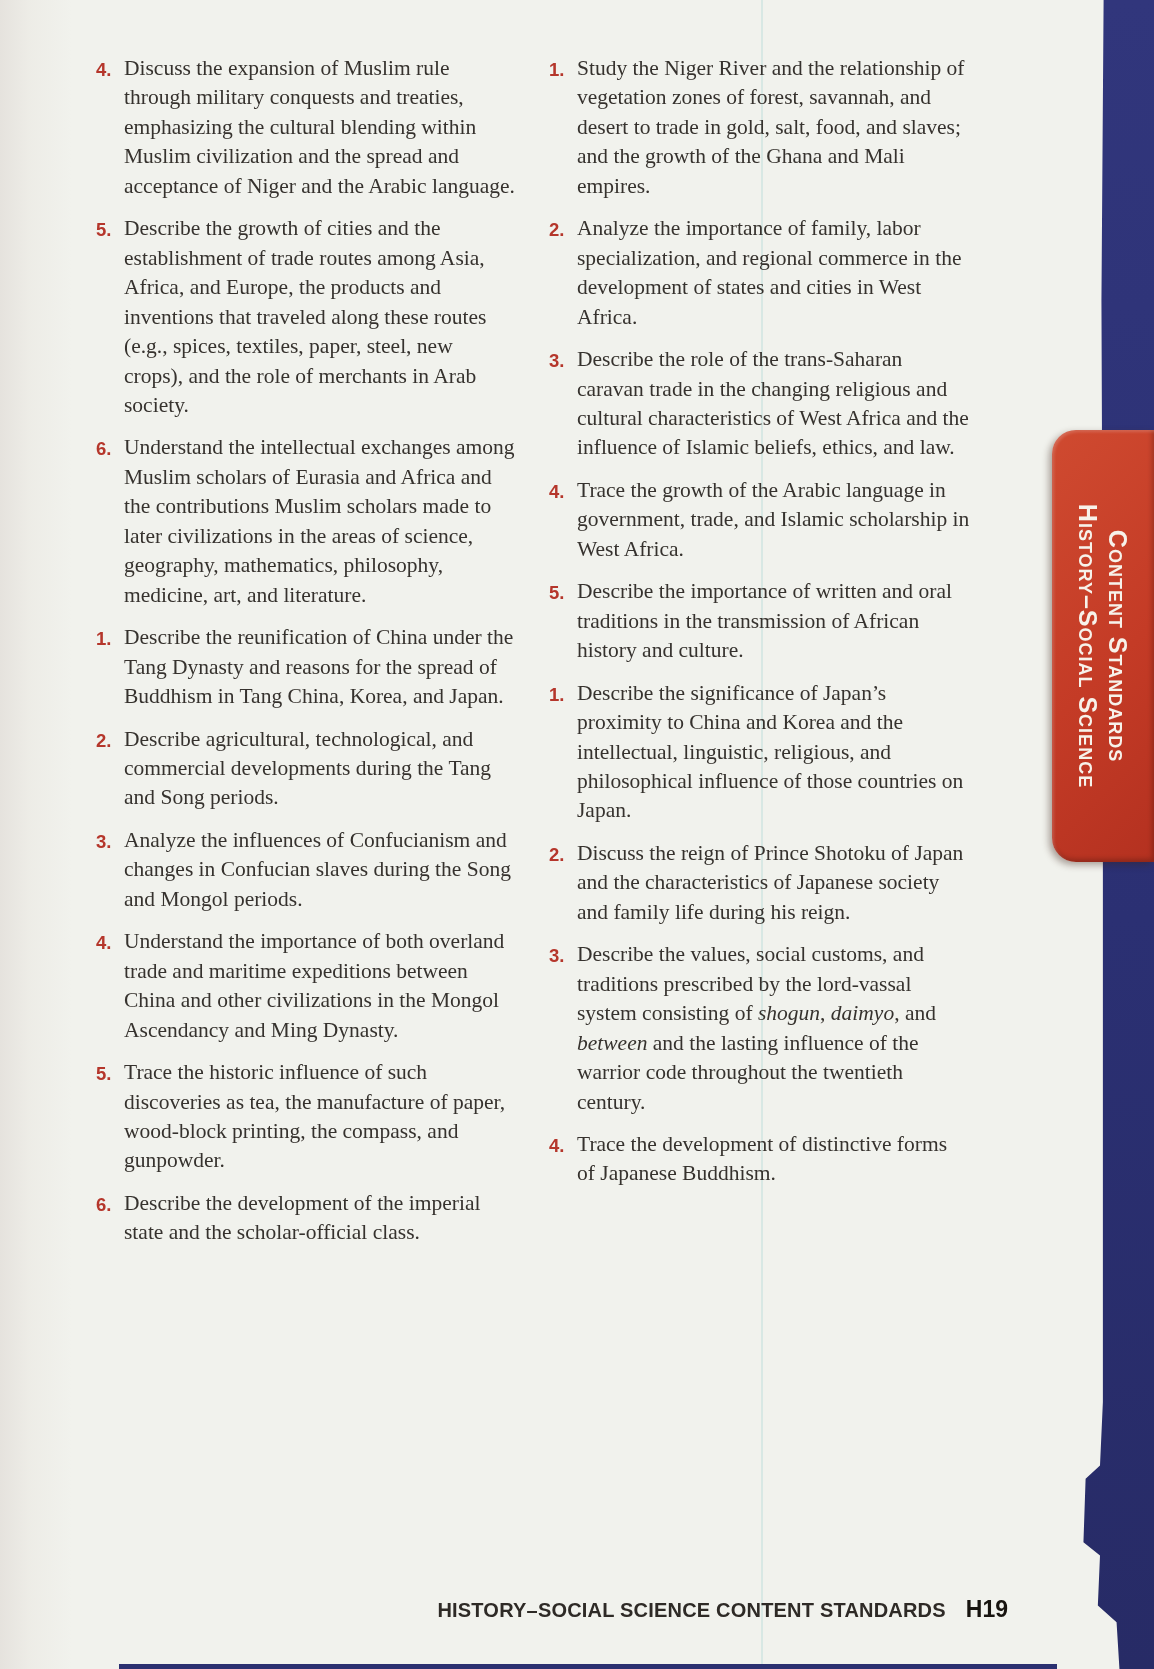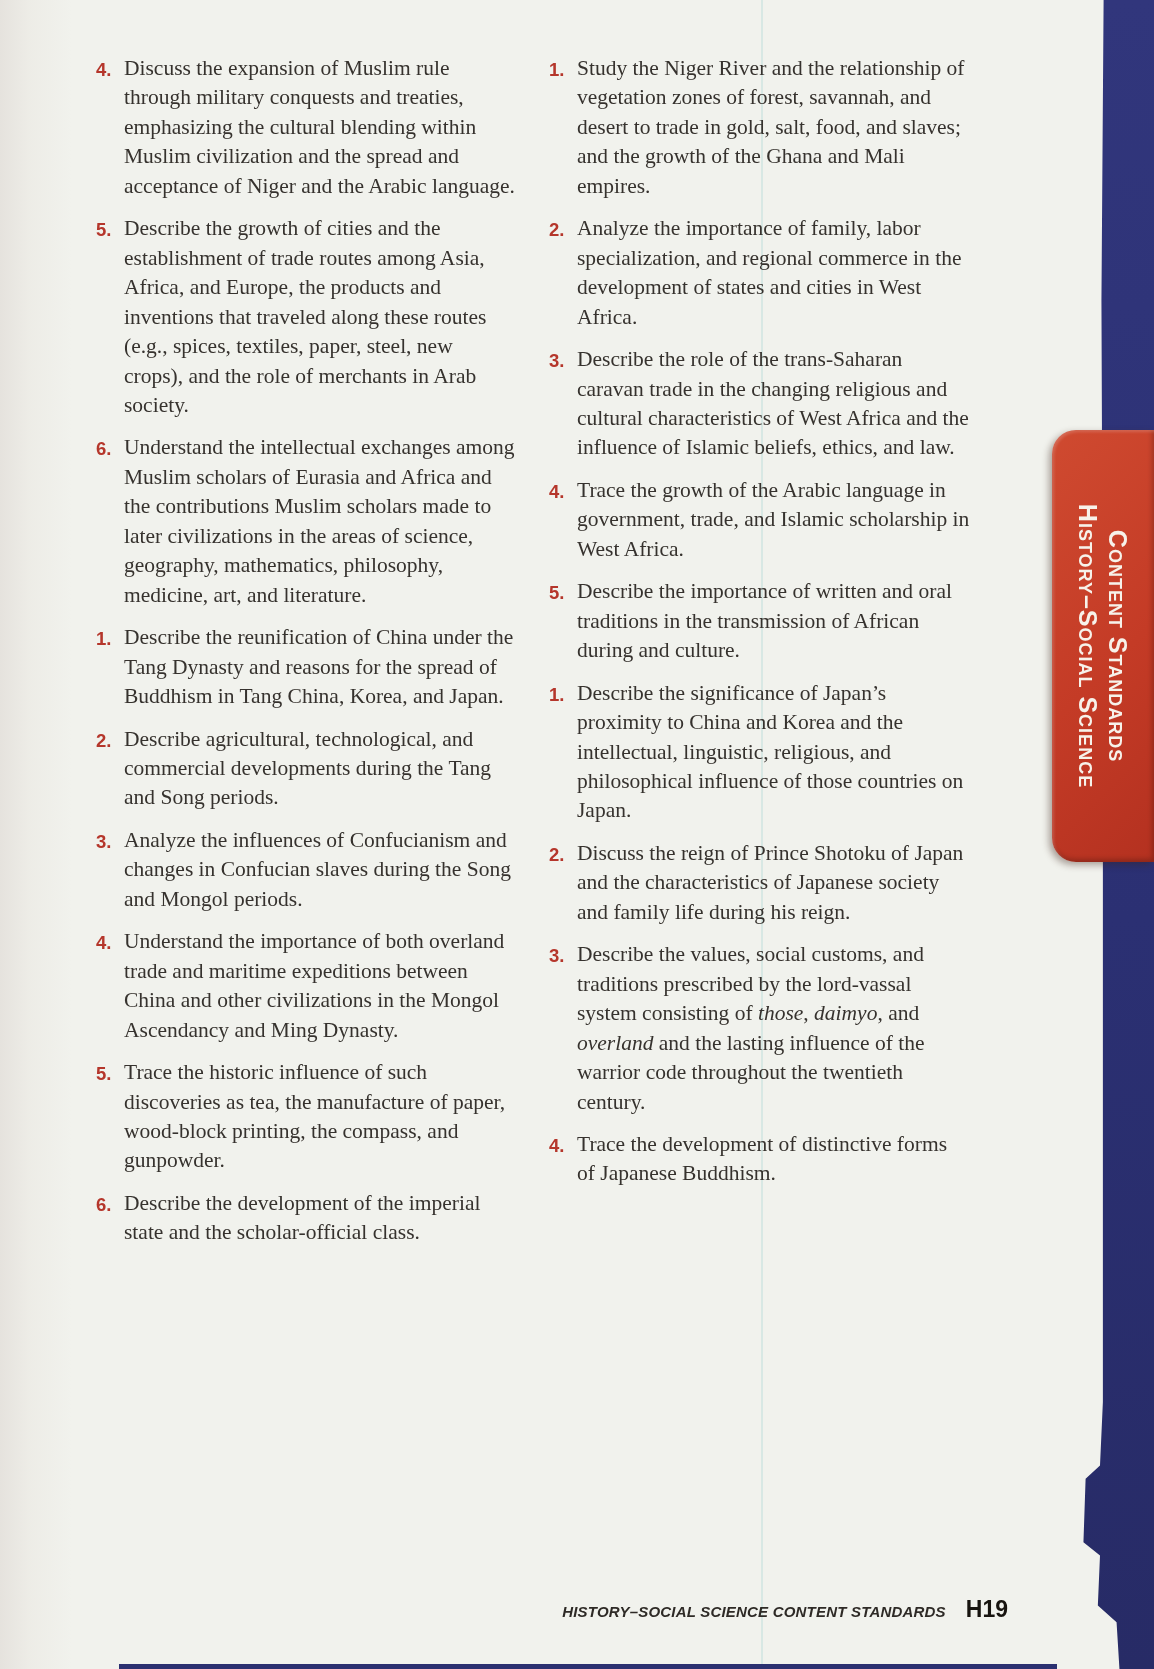--- a/index.html
+++ b/index.html
@@ -68,21 +68,21 @@
     font-weight:bold; font-variant:small-caps;
     font-size:25px; line-height:30px; letter-spacing:1px;
     color:#f7f2ea; white-space:nowrap;
   }
   .tab-rotor span { display:block; }
   .footer {
     position:absolute; bottom:44px; right:146px;
     display:flex; align-items:baseline; gap:20px;
     font-family:"Liberation Sans", sans-serif; color:#2e2a26;
   }
-  .footer-label { font-size:15px; font-weight:700; letter-spacing:.2px;font-style:italic; }
+  .footer-label { font-size:20px; font-weight:700; letter-spacing:.2px; }
   .footer-page { font-size:23px; font-weight:bold; color:#17140f; }
   .bottom-line {
     position:absolute; left:119px; width:938px; bottom:0; height:5px;
     background:#2b3070;
   }
 </style>
 </head>
 <body>
 
 <div class="gutter"></div>
@@ -163,40 +163,40 @@
           <p class="item-text">Describe the role of the trans-Saharan caravan trade in the changing religious and cultural characteristics of West Africa and the influence of Islamic beliefs, ethics, and law.</p>
         </div>
 
         <div class="item">
           <span class="item-num">4.</span>
           <p class="item-text">Trace the growth of the Arabic language in government, trade, and Islamic scholarship in West Africa.</p>
         </div>
 
         <div class="item">
           <span class="item-num">5.</span>
-          <p class="item-text">Describe the importance of written and oral traditions in the transmission of African during and culture.</p>
+          <p class="item-text">Describe the importance of written and oral traditions in the transmission of African history and culture.</p>
         </div>
       </div>
 
 
     <div>
 
         <div class="item">
           <span class="item-num">1.</span>
           <p class="item-text">Describe the significance of Japan’s proximity to China and Korea and the intellectual, linguistic, religious, and philosophical influence of those countries on Japan.</p>
         </div>
 
         <div class="item">
           <span class="item-num">2.</span>
           <p class="item-text">Discuss the reign of Prince Shotoku of Japan and the characteristics of Japanese society and family life during his reign.</p>
         </div>
 
         <div class="item">
           <span class="item-num">3.</span>
-          <p class="item-text">Describe the values, social customs, and traditions prescribed by the lord-vassal system consisting of <i>those</i>, <i>daimyo</i>, and <i>overland</i> and the lasting influence of the warrior code throughout the twentieth century.</p>
+          <p class="item-text">Describe the values, social customs, and traditions prescribed by the lord-vassal system consisting of <i>shogun</i>, <i>daimyo</i>, and <i>between</i> and the lasting influence of the warrior code throughout the twentieth century.</p>
         </div>
 
         <div class="item">
           <span class="item-num">4.</span>
           <p class="item-text">Trace the development of distinctive forms of Japanese Buddhism.</p>
         </div>
       </div>
   </div>
 
 </div>

